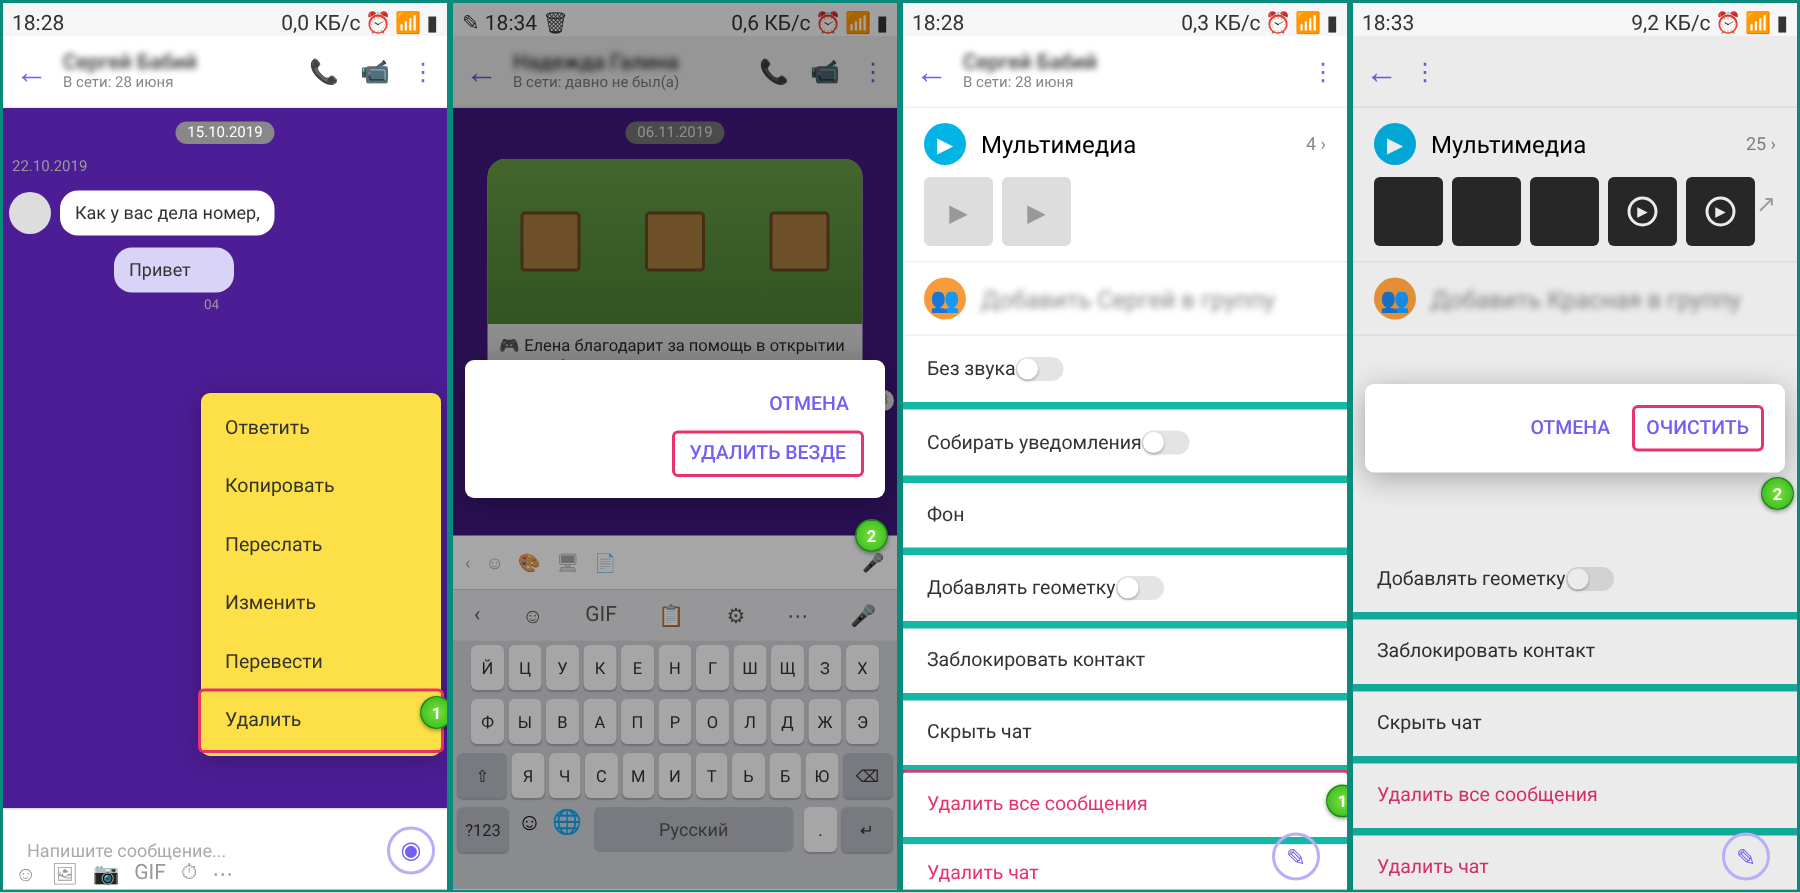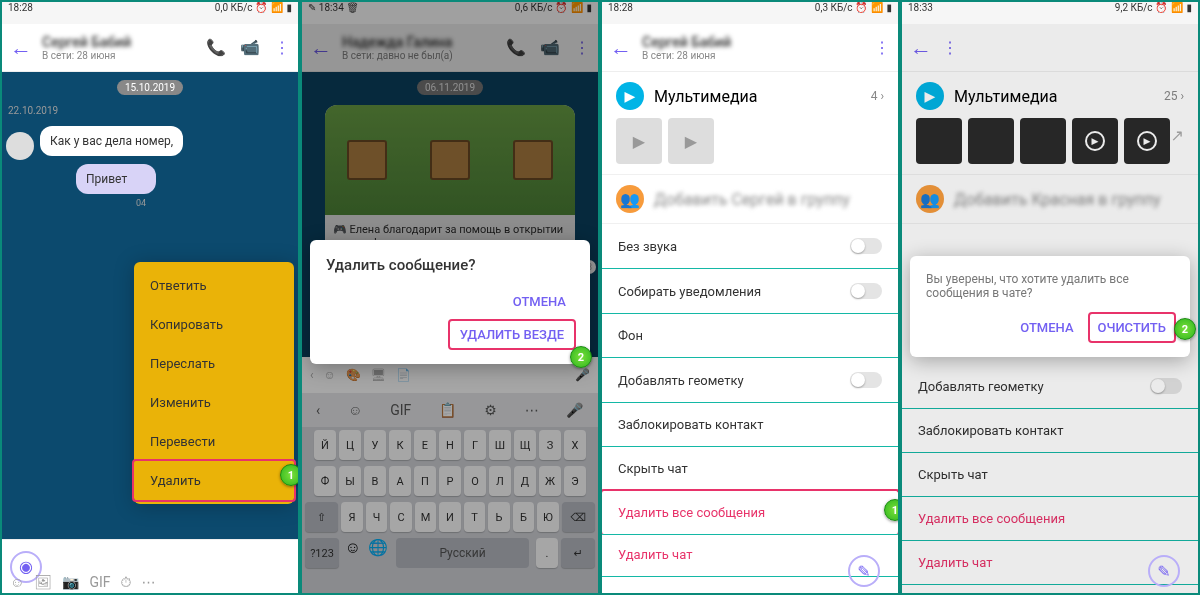--- a/index.html
+++ b/index.html
@@ -1,36 +1,36 @@
 <!DOCTYPE html>
 <html><head>
 <meta charset="utf-8">
 <style>
 *{box-sizing:border-box;margin:0;padding:0;font-family:-apple-system,Roboto,Arial,sans-serif}
 body{background:#fff;width:1200px;height:595px;display:flex;overflow:hidden}
 .pane{width:300px;height:595px;border:2px solid #0a8a7a;position:relative;background:#fff;overflow:hidden;flex-shrink:0}
-.statusbar{height:22px;background:#f6f6f6;display:flex;justify-content:space-between;align-items:flex-start;padding:0 6px;font-size:10px;color:#333}
+.statusbar{height:22px;background:#f6f6f6;display:flex;justify-content:space-between;align-items:flex-end;padding:0 6px;font-size:14px;color:#333}
 .sb-right{display:flex;gap:3px;align-items:center}
 .header{height:48px;background:#fff;display:flex;align-items:center;padding:0 8px;gap:10px;border-bottom:1px solid #eee}
 .back-arrow{color:#7360f2;font-size:22px}
 .header-title{flex:1}
 .contact-name{font-weight:500;font-size:14px;color:#333;filter:blur(2px)}
 .contact-status{font-size:10px;color:#888}
 .header-actions{display:flex;gap:14px;align-items:center}
 .header-icon{color:#7360f2;font-size:16px}
-.chat-body{background:#0c4a6e;height:calc(100% - 22px - 48px - 54px);overflow:hidden;position:relative;padding:4px}
+.chat-body{background:#4c1d95;height:calc(100% - 22px - 48px - 54px);overflow:hidden;position:relative;padding:4px}
 .date-pill{background:#888;color:#fff;font-size:10px;padding:2px 8px;border-radius:10px;display:inline-block;margin:4px auto}
 .center{text-align:center}
 .bubble-in{background:#fff;border-radius:12px;padding:8px 10px;margin:4px 0;font-size:12px;max-width:200px;color:#333}
 .bubble-out{background:#d8d3f7;border-radius:12px;padding:8px 10px;margin:4px 0 4px auto;font-size:12px;max-width:200px;color:#333}
 .msg-time{font-size:9px;color:#999;text-align:right;margin-top:2px}
 .date-text{font-size:10px;color:#999;margin:6px 2px}
 .avatar{width:28px;height:28px;background:#ddd;border-radius:50%;display:inline-block;vertical-align:top}
-.msg-row{display:flex;gap:6px;align-items:flex-end}
-.ctx-menu{position:absolute;right:4px;top:260px;background:#eab308;border-radius:6px;box-shadow:0 2px 20px rgba(0,0,0,.25);width:160px;z-index:10;padding:4px 0}
+.msg-row{display:flex;gap:6px;align-items:center}
+.ctx-menu{position:absolute;right:4px;top:260px;background:#fde047;border-radius:6px;box-shadow:0 2px 20px rgba(0,0,0,.25);width:160px;z-index:10;padding:4px 0}
 .ctx-item{padding:12px 16px;font-size:13px;color:#333;position:relative}
 .highlight-red{border:2px solid #e8336a;border-radius:4px;margin:-2px}
 .green-badge{position:absolute;width:22px;height:22px;background:radial-gradient(#7ae03a,#2db51e);border:1px solid #1a8a12;border-radius:50%;color:#fff;font-size:11px;font-weight:bold;display:flex;align-items:center;justify-content:center;z-index:30;box-shadow:0 1px 3px rgba(0,0,0,.4)}
 .composer{position:absolute;bottom:0;left:0;right:0;height:54px;background:#fff;border-top:1px solid #eee;display:flex;align-items:center;padding:0 8px;gap:8px}
 .composer-input{flex:1;font-size:12px;color:#aaa;padding:8px}
 .composer-icons{display:flex;gap:10px;color:#999;font-size:14px}
 .send-btn{width:32px;height:32px;border:2px solid #b9aef9;border-radius:50%;display:flex;align-items:center;justify-content:center;color:#7360f2}
 .dim-overlay{position:absolute;inset:0;background:rgba(0,0,0,.35);z-index:5}
 .dialog{position:absolute;left:8px;right:8px;top:238px;background:#fff;border-radius:6px;z-index:20;padding:16px;box-shadow:0 4px 20px rgba(0,0,0,.3)}
 .dialog-title{font-size:15px;font-weight:500;color:#333;margin-bottom:14px}
@@ -47,21 +47,21 @@
 .settings-list{background:#fff;height:calc(100% - 22px - 48px);overflow:hidden}
 .media-section{padding:10px 14px;border-bottom:1px solid #f0f0f0}
 .media-header{display:flex;align-items:center;gap:10px;margin-bottom:8px}
 .media-icon{width:28px;height:28px;background:#00b4e6;border-radius:50%;display:flex;align-items:center;justify-content:center;color:#fff;font-size:14px}
 .media-count{margin-left:auto;font-size:12px;color:#888}
 .media-thumbs{display:flex;gap:6px}
 .thumb{width:46px;height:46px;background:#ddd;border-radius:4px;display:flex;align-items:center;justify-content:center;color:#999}
 .thumb-dark{background:#2a2a2a}
 .add-group{display:flex;align-items:center;gap:10px;padding:10px 14px;border-bottom:1px solid #f0f0f0}
 .add-icon{width:28px;height:28px;background:#f79b3c;border-radius:50%;display:flex;align-items:center;justify-content:center;color:#fff}
-.setting-row{padding:14px 16px;font-size:13px;color:#333;border-bottom:1px solid #14b8a6;display:flex;align-items:center;justify-content:space-between;position:relative}
+.setting-row{padding:14px 16px;font-size:13px;color:#333;border-bottom:5px solid #14b8a6;display:flex;align-items:center;justify-content:flex-start;position:relative}
 .setting-row.danger{color:#e8336a}
 .toggle{width:32px;height:16px;background:#e4e4e4;border-radius:10px;position:relative}
 .toggle::after{content:'';position:absolute;width:14px;height:14px;background:#fff;border-radius:50%;top:1px;left:1px;box-shadow:0 1px 2px rgba(0,0,0,.3)}
 .blur{filter:blur(2px);color:#888}
 .share-icon{position:absolute;right:14px;top:54px;color:#aaa;font-size:16px}
 .play-circle{width:20px;height:20px;border:2px solid #fff;border-radius:50%;display:flex;align-items:center;justify-content:center;color:#fff;font-size:9px}
 .chat-body.dimmed{filter:brightness(.85)}
 .game-img{width:100%;height:110px;background:linear-gradient(#7ab850,#5a9840);border-radius:8px 8px 0 0;display:flex;align-items:center;justify-content:space-around}
 .crate{width:40px;height:40px;background:#c8914a;border:2px solid #7a5528;border-radius:3px}
 .bubble-game{background:#fff;border-radius:12px;margin:6px auto;max-width:250px;overflow:hidden}
@@ -106,20 +106,21 @@
   <div class="ctx-menu">
     <div class="ctx-item">Ответить</div>
     <div class="ctx-item">Копировать</div>
     <div class="ctx-item">Переслать</div>
     <div class="ctx-item">Изменить</div>
     <div class="ctx-item">Перевести</div>
     <div class="ctx-item highlight-red">Удалить</div>
     <div class="green-badge" style="top:202px;right:-8px">1</div>
   </div>
   <div class="composer">
+    <div class="composer-input">Напишите сообщение...</div>
     <div class="send-btn">◉</div>
   </div>
   <div style="position:absolute;bottom:2px;left:8px" class="composer-icons">
     <span>☺</span>
     <span>🖼</span>
     <span>📷</span>
     <span>GIF</span>
     <span>⏱</span>
     <span>⋯</span>
   </div>
@@ -222,21 +223,20 @@
       <div class="key key-wide">?123</div>
       <span style="width:22px;text-align:center">☺</span>
       <span style="width:22px;text-align:center">🌐</span>
       <div class="space-key">Русский</div>
       <div class="key">.</div>
       <div class="key key-wide">↵</div>
     </div>
   </div>
   <div class="dim-overlay"></div>
   <div class="dialog">
-    <div class="dialog-title">Удалить сообщение?</div>
     <div class="dialog-actions">
       <span class="dialog-btn">ОТМЕНА</span>
       <span class="dialog-btn highlight-red" style="padding:6px 10px">УДАЛИТЬ ВЕЗДЕ</span>
     </div>
   </div>
   <div class="green-badge" style="top:344px;right:6px">2</div>
 </div>
 
 <div class="pane">
   <div class="statusbar">
@@ -354,21 +354,20 @@
         <span>Скрыть чат</span>
       </div>
     <div class="setting-row danger">
         <span>Удалить все сообщения</span>
       </div>
     <div class="setting-row danger">
         <span>Удалить чат</span>
       </div>
   </div>
   <div class="dialog" style="top:254px">
-    <div class="dialog-subtitle">Вы уверены, что хотите удалить все сообщения в чате?</div>
     <div class="dialog-actions-row">
       <span class="dialog-btn">ОТМЕНА</span>
       <span class="dialog-btn highlight-red">ОЧИСТИТЬ</span>
     </div>
   </div>
   <div class="green-badge" style="top:316px;right:2px">2</div>
   <div style="position:absolute;bottom:6px;right:18px" class="send-btn">✎</div>
 </div>
 
 </body></html>

